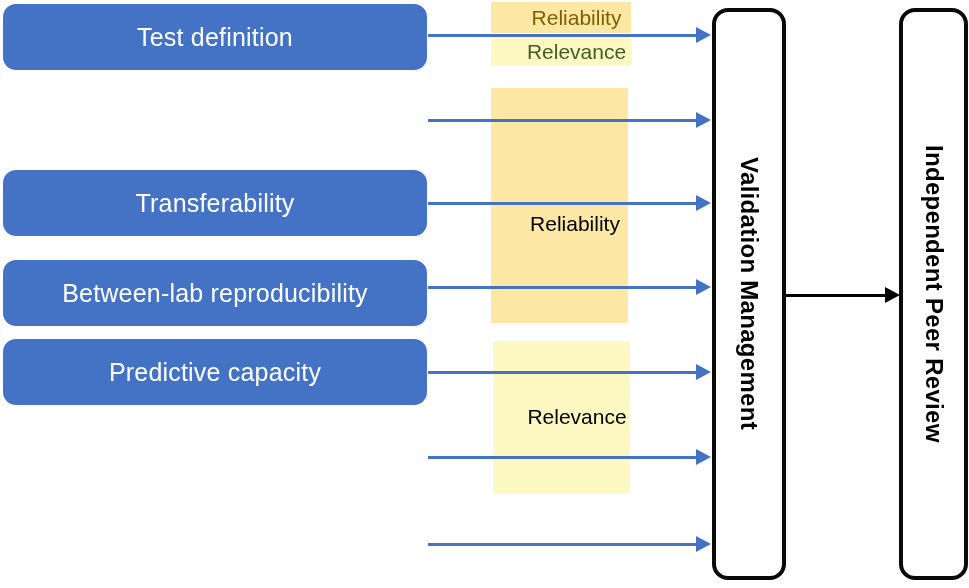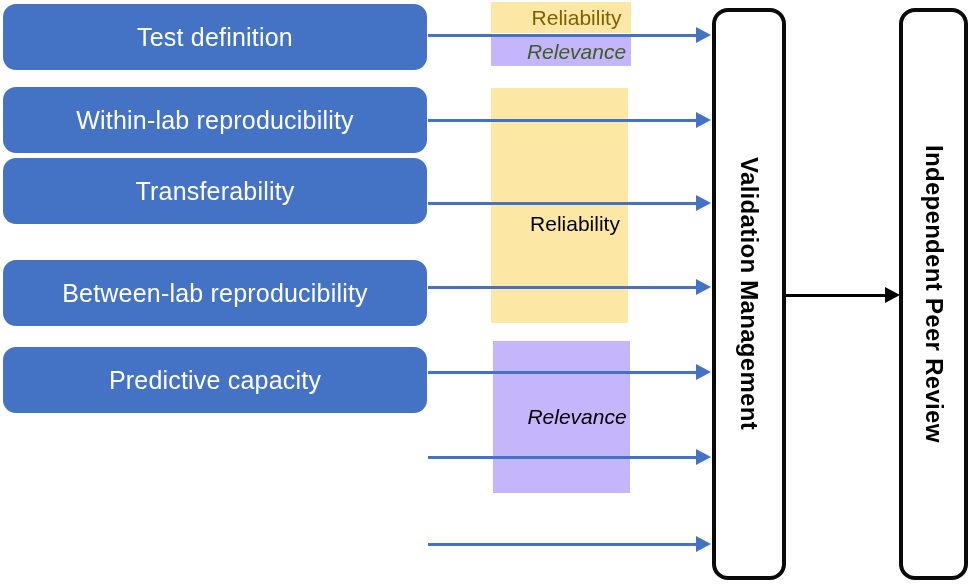--- a/index.html
+++ b/index.html
@@ -32,21 +32,21 @@
   .band {
     position: absolute;
     display: flex;
     align-items: center;
     justify-content: center;
     font-size: 21px;
     box-sizing: border-box;
     padding-left: 31px;
   }
   .band.yellow { background: #FCE8A4; }
-  .band.green  { background: #c4b5fd; font-style: italic; }
+  .band.green  { background: #fef9c3; }
   #band-reliability-top { left: 491px; top: 2px;  width: 140px; height: 31px; color: #7F6000; }
   #band-relevance-top   { left: 491px; top: 37px; width: 140px; height: 29px; color: #3F5E21; }
   #band-reliability-main{ left: 491px; top: 88px; width: 137px; height: 235px; color: #000000; padding-top: 36px; }
   #band-relevance-main  { left: 493px; top: 341px; width: 137px; height: 152px; color: #000000; }
 
   
   .arrow {
     position: absolute;
     height: 16px;
   }
@@ -114,30 +114,27 @@
   <div class="band yellow" id="band-reliability-main">
     <span>Reliability</span>
   </div>
   <div class="band green" id="band-relevance-main">
     <span>Relevance</span>
   </div>
 
   <div class="cbox" style="top:4px">
     <span>Test definition</span>
   </div>
-  <div class="cbox" style="top:87px">
-    <span>Within-lab reproducibility</span>
-  </div>
-  <div class="cbox" style="top:158px">
+  <div class="cbox" style="top:170px">
     <span>Transferability</span>
   </div>
   <div class="cbox" style="top:260px">
     <span>Between-lab reproducibility</span>
   </div>
-  <div class="cbox" style="top:347px">
+  <div class="cbox" style="top:339px">
     <span>Predictive capacity</span>
   </div>
 
   <div class="arrow blue" style="top:27px"></div>
   <div class="arrow blue" style="top:112px"></div>
   <div class="arrow blue" style="top:195px"></div>
   <div class="arrow blue" style="top:279px"></div>
   <div class="arrow blue" style="top:364px"></div>
   <div class="arrow blue" style="top:449px"></div>
   <div class="arrow blue" style="top:536px"></div>

